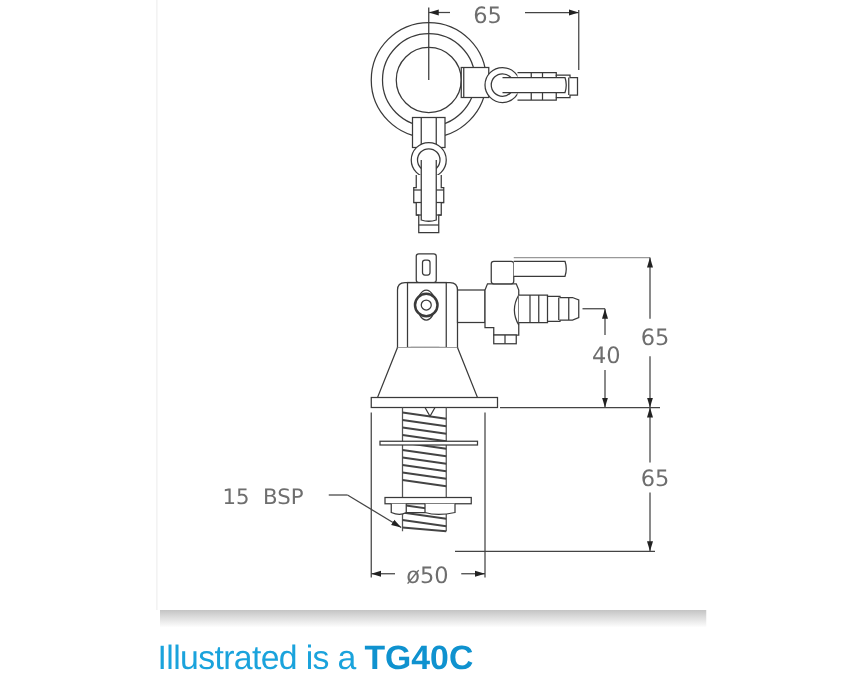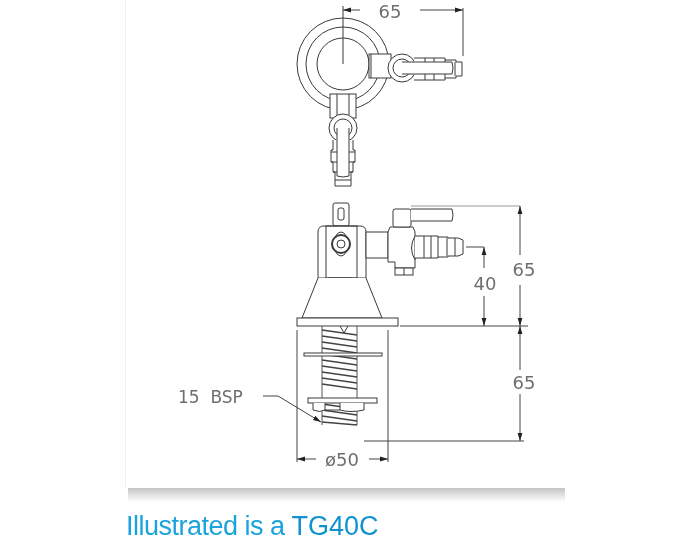--- a/index.html
+++ b/index.html
@@ -3,21 +3,21 @@
 <meta charset="utf-8">
 <style>
   html, body { margin:0; padding:0; background:#ffffff; }
   body { width:687px; height:548px; position:relative; overflow:hidden; font-family:"Liberation Sans", sans-serif; }
   .card { position:absolute; left:125px; top:0; width:440px; height:488px; background:#ffffff; border-left:1px solid #f0f0f0; }
   .card-shadow { position:absolute; left:128px; top:488px; width:437px; height:14px;
     background:linear-gradient(to bottom, #c4c4c4 0%, #dcdcdc 40%, #f6f6f6 85%, #ffffff 100%); }
   svg.drawing { position:absolute; left:0; top:0; }
   .dim text { font-family:"DejaVu Sans", sans-serif; fill:#6e6e6e; }
   .caption { position:absolute; left:126px; top:511px; font-size:27px; color:#1aa3dc; letter-spacing:-0.5px; white-space:nowrap; }
-  .caption .model { font-weight:normal; color:#0f92cf; letter-spacing:0; }
+  .caption .model { font-weight:bold; color:#0f92cf; letter-spacing:0; }
 </style>
 </head>
 <body>
 
 <div class="card"></div>
 <div class="card-shadow"></div>
 
 <svg class="drawing" width="687" height="548" viewBox="0 0 687 548" xmlns="http://www.w3.org/2000/svg">
   <defs>
     <marker id="arr" viewBox="0 0 10 10" refX="10" refY="5" markerWidth="8" markerHeight="8" orient="auto-start-reverse">

